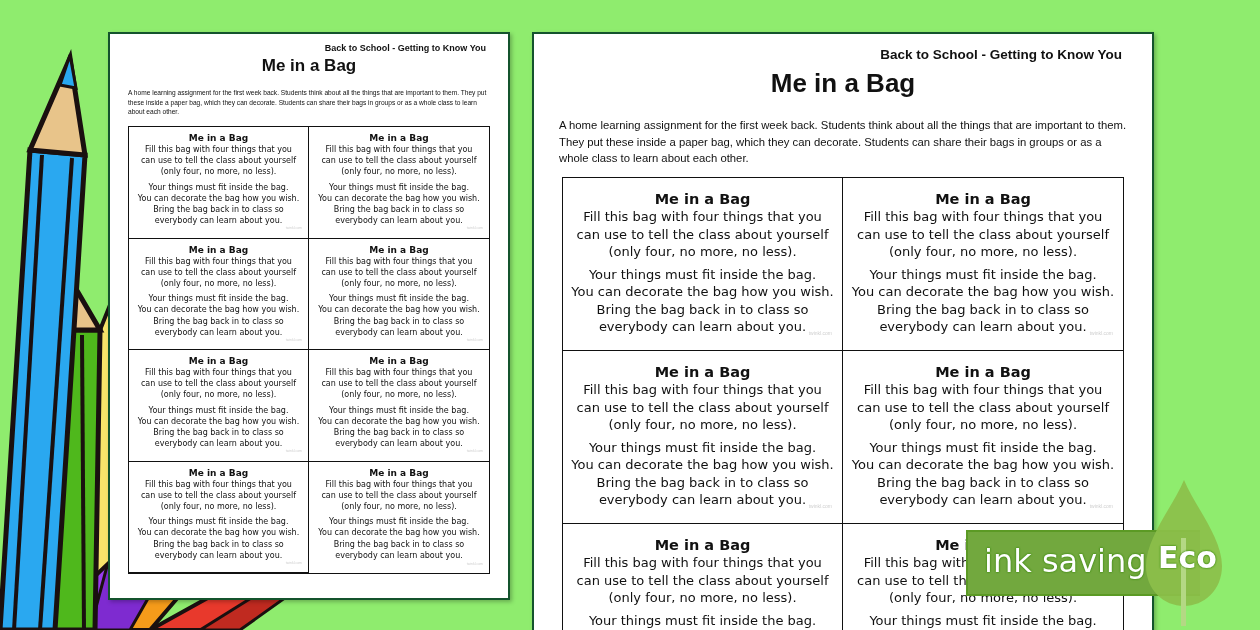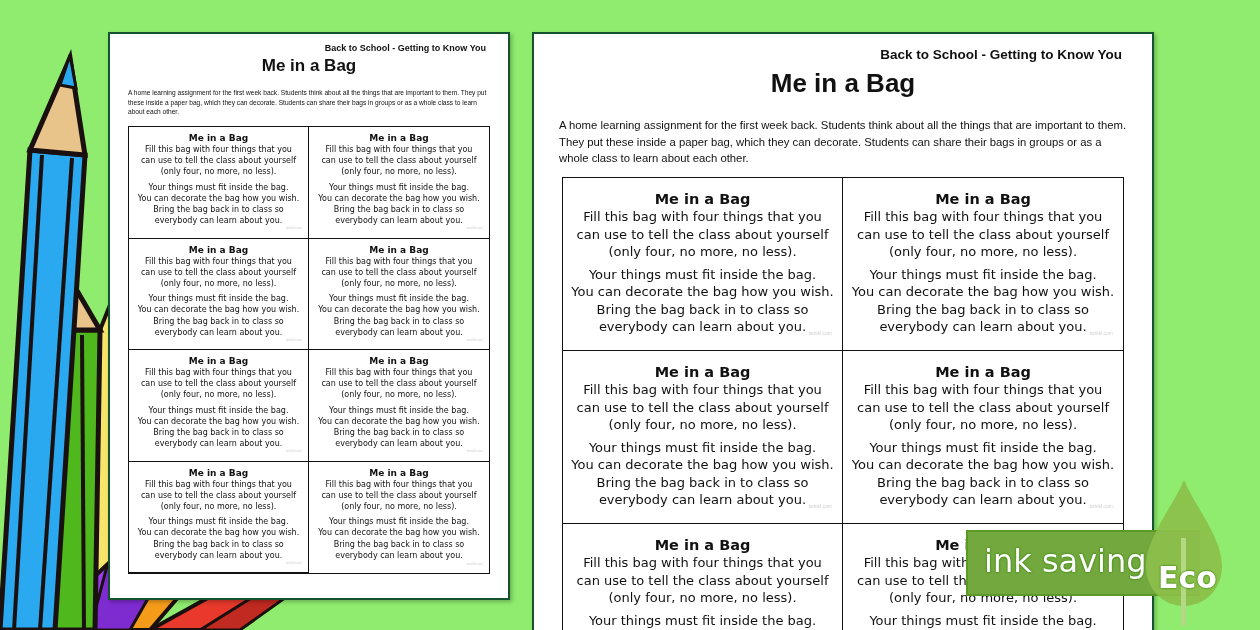--- a/index.html
+++ b/index.html
@@ -97,21 +97,20 @@
     }
     .eco-leaf { position: absolute; left: 1144px; top: 478px; width: 80px; height: 150px; }
     .eco-label {
       position: absolute;
       left: 1158px; top: 540px;
       font-size: 30px;
       font-weight: bold;
       color: #ffffff;
       font-family: "DejaVu Sans", sans-serif;
       text-shadow: 0 0 2px #3f8a12, 0 0 2px #3f8a12;
-      margin-top: 20px;
     }
   </style>
 </head>
 <body>
 
 <svg class="pencils" viewBox="0 0 1260 630" xmlns="http://www.w3.org/2000/svg">
 
   <polygon points="150,630 240,580 290,580 210,630" fill="#e8392c" stroke="#1a1010" stroke-width="4"></polygon>
   <polygon points="200,630 280,580 310,580 240,630" fill="#c02a20" stroke="#1a1010" stroke-width="3"></polygon>
 

